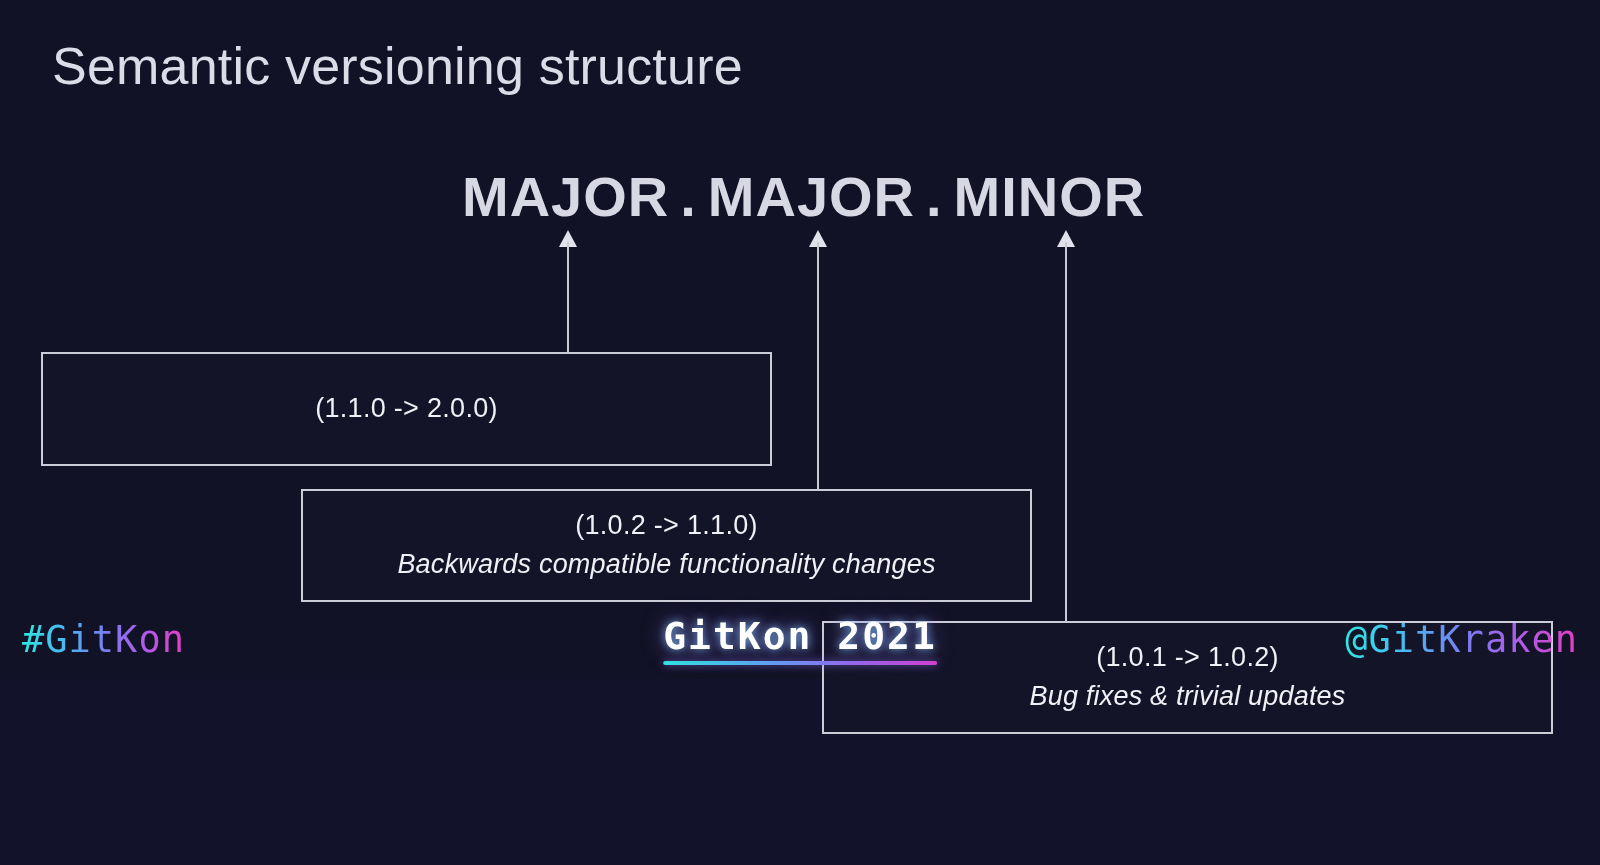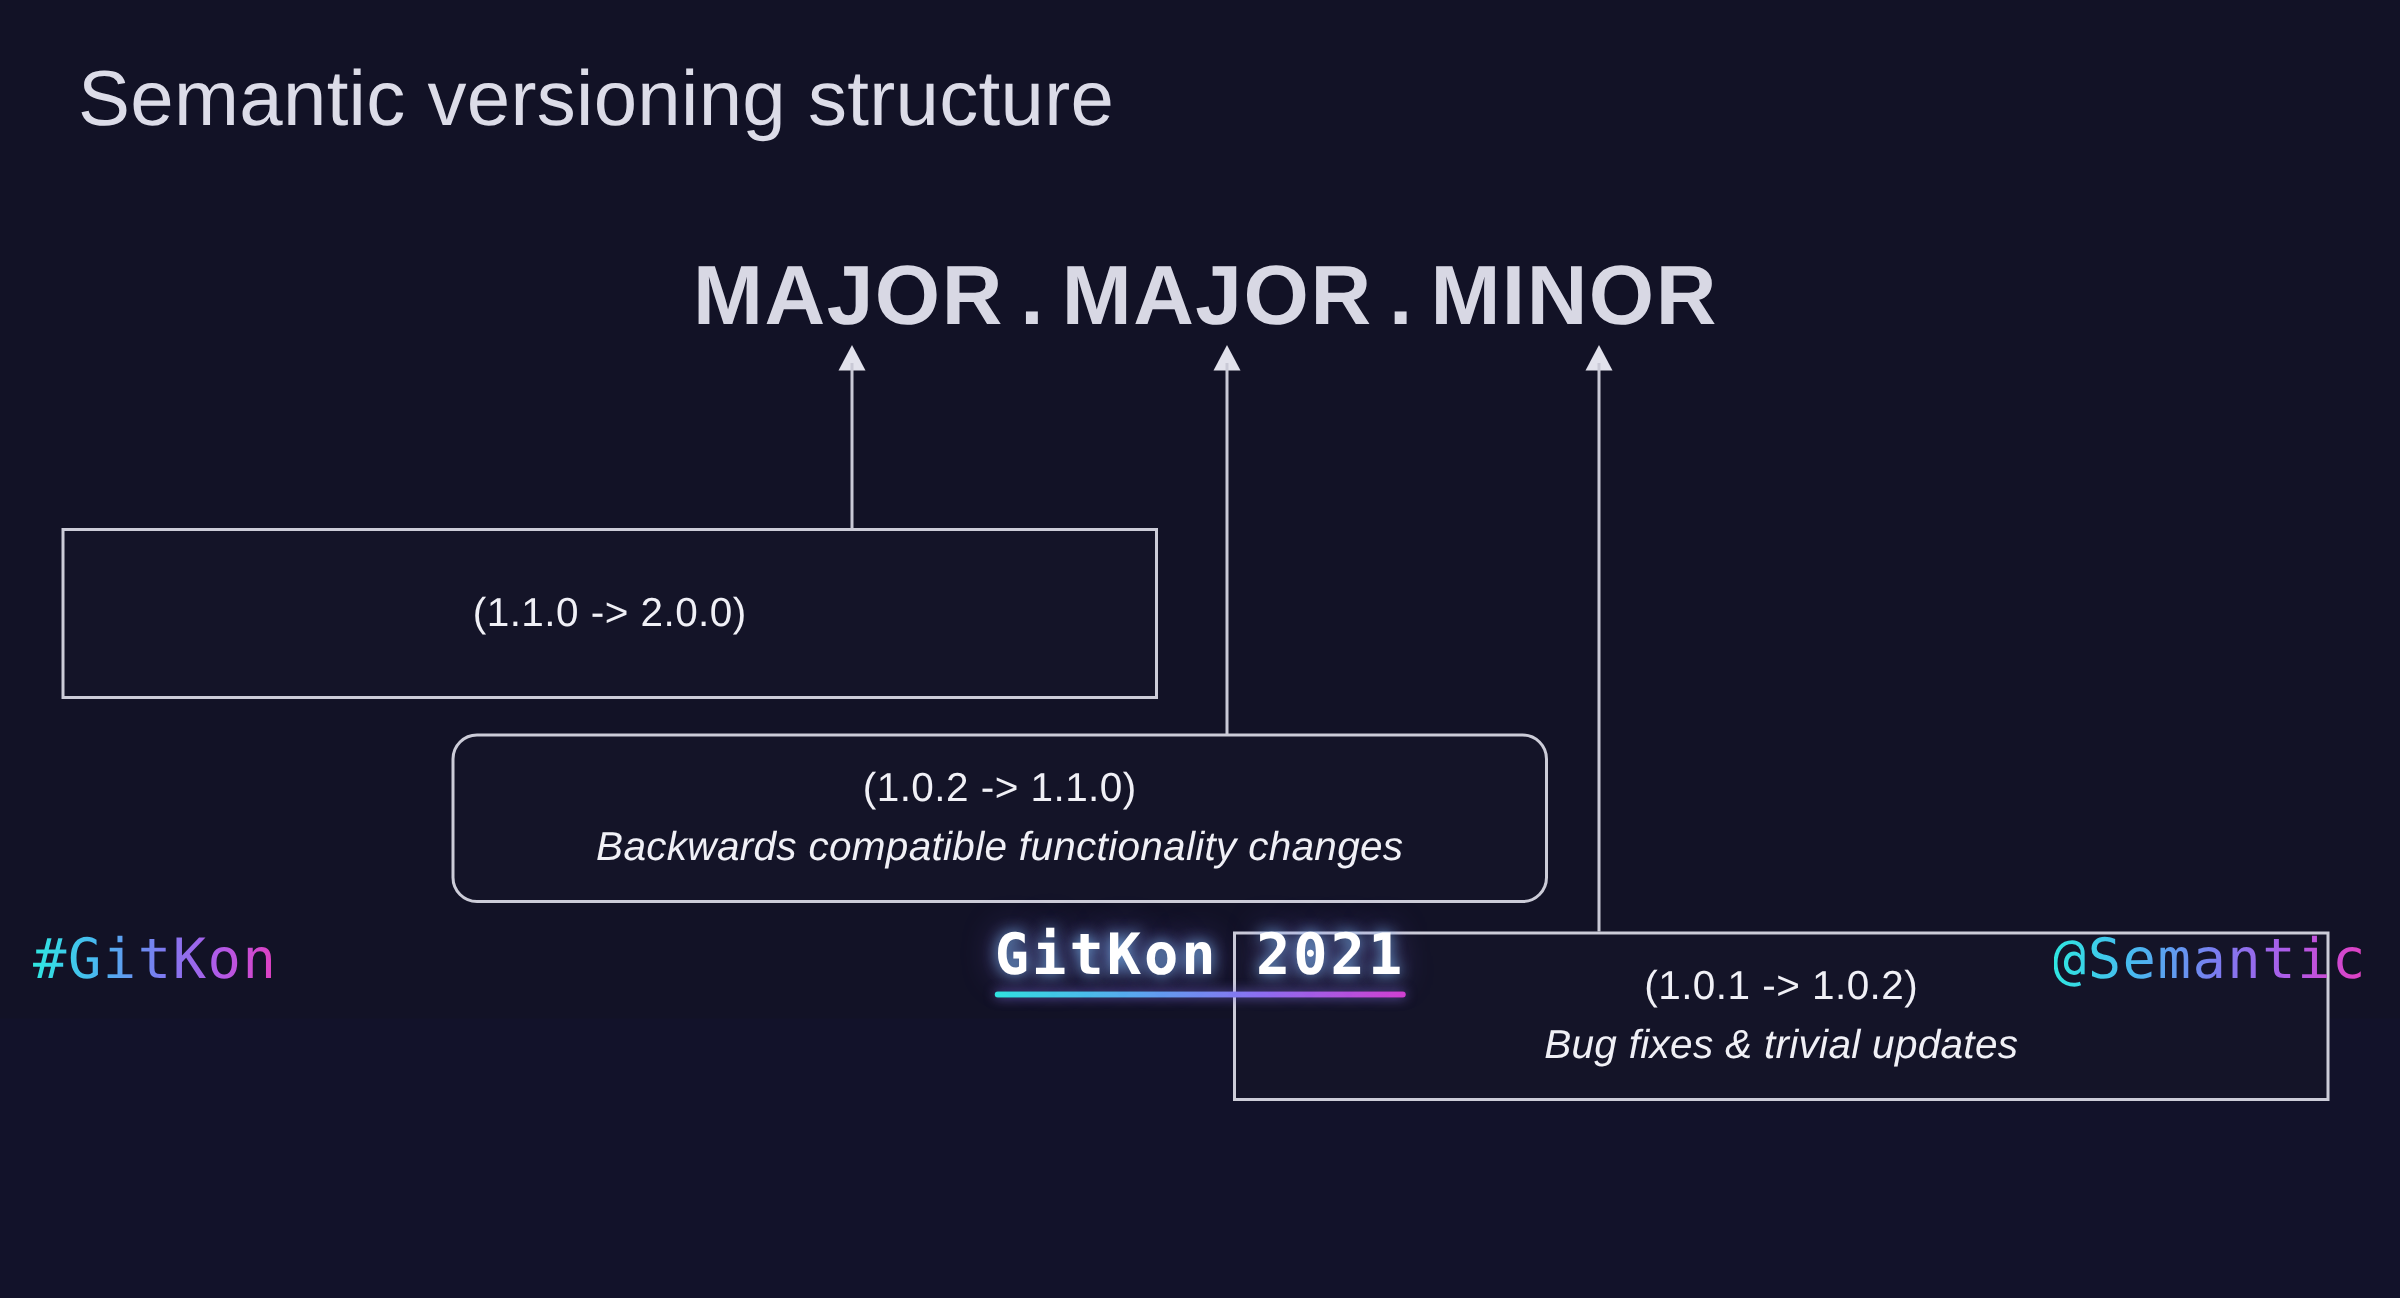--- a/index.html
+++ b/index.html
@@ -162,32 +162,32 @@
   </div>
   <div class="connector" style="left:1057px; top:230px; width:18px; height:394px;">
     <span class="head"></span>
     <span class="stem"></span>
   </div>
 
   <div class="callout" style="left:41px; top:352px; width:731px; height:114px;gap:41px;">
     <div class="ver">(1.1.0 -&gt; 2.0.0)</div>
   </div>
 
-  <div class="callout" style="left:301px; top:489px; width:731px; height:113px;border-radius:17px;">
+  <div class="callout" style="left:301px; top:489px; width:731px; height:113px;">
     <div class="ver">(1.0.2 -&gt; 1.1.0)</div>
     <div class="desc">Backwards compatible functionality changes</div>
   </div>
 
   <div class="callout" style="left:822px; top:621px; width:731px; height:113px;">
     <div class="ver">(1.0.1 -&gt; 1.0.2)</div>
     <div class="desc">Bug fixes &amp; trivial updates</div>
   </div>
 
   <div id="footer-hashtag" class="footer-text">#GitKon</div>
 
   <div id="footer-center">
     <div class="label">GitKon 2021</div>
     <div class="underline"></div>
   </div>
 
-  <div id="footer-handle" class="footer-text">@Semantic</div>
+  <div id="footer-handle" class="footer-text">@GitKraken</div>
 
 </div>
 
 </body></html>

